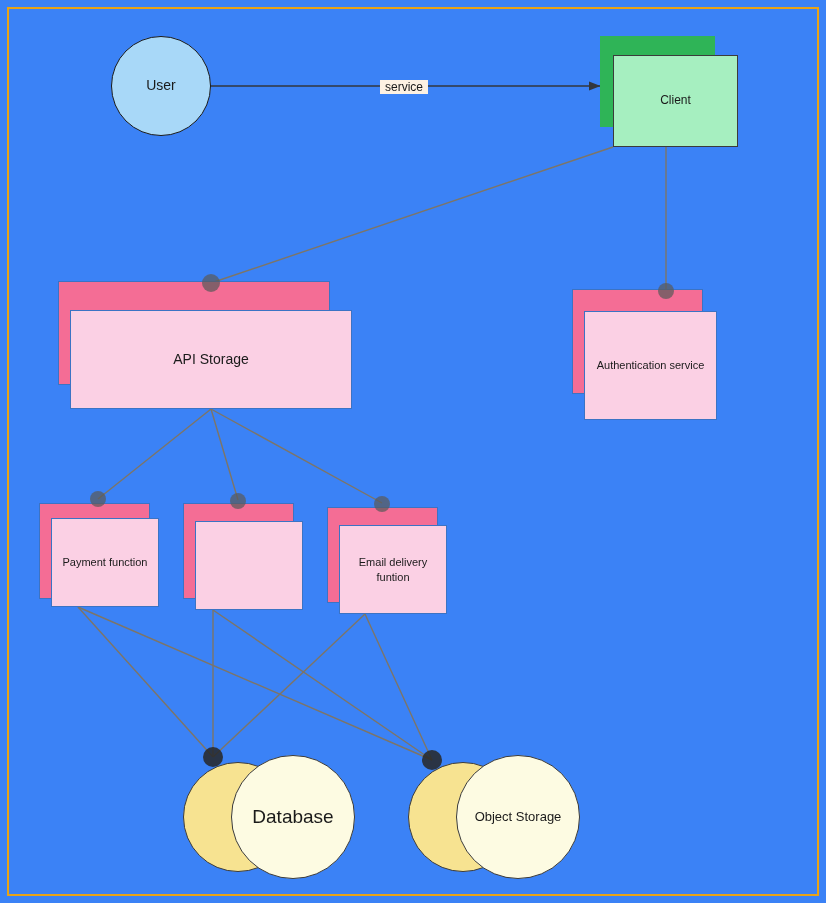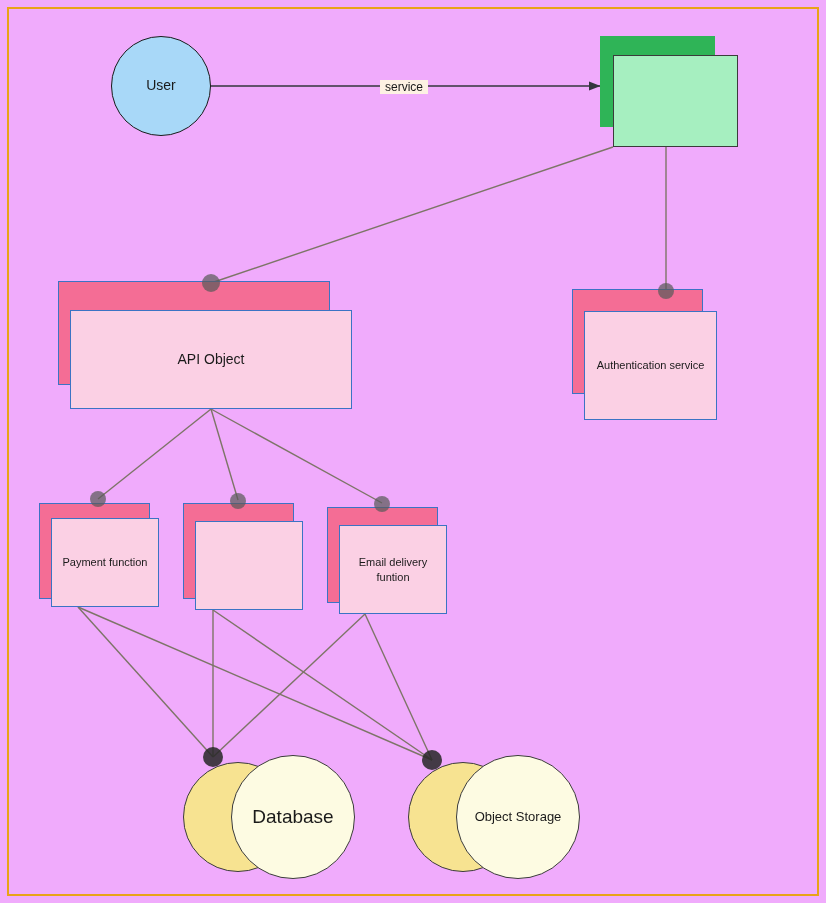--- a/index.html
+++ b/index.html
@@ -8,21 +8,21 @@
     padding: 0;
     background: #ffffff;
   }
   body {
     font-family: "Liberation Sans", sans-serif;
   }
   #canvas {
     position: relative;
     width: 826px;
     height: 903px;
-    background: #f0abfc;
+    background: #3b82f6;
     overflow: hidden;
   }
   #frame-border {
     position: absolute;
     left: 7px;
     top: 7px;
     width: 812px;
     height: 889px;
     border: 2px solid #e8a317;
     box-sizing: border-box;
@@ -132,24 +132,25 @@
         <line x1="365" y1="614" x2="213" y2="757" stroke="#7d7567" stroke-width="1.4"></line>
         <line x1="365" y1="614" x2="432" y2="760" stroke="#7d7567" stroke-width="1.4"></line>
       </g>
   </svg>
 
   <div class="node circle-user" id="node-user" style="left: 111px; top: 36px; width: 100px; height: 100px;"></div>
   <div class="box-label" id="label-user" style="left: 111px; top: 66px; width: 100px; height: 40px; font-size: 14px;">User</div>
 
   <div class="shadow-box client-back" id="client-back" style="left: 600px; top: 36px; width: 115px; height: 91px;"></div>
   <div class="shadow-box client-front" id="client-front" style="left: 613px; top: 55px; width: 125px; height: 92px;"></div>
+  <div class="box-label" id="label-client" style="left: 616px; top: 58px; width: 119px; height: 86px; font-size: 12px;">Client</div>
 
   <div class="shadow-box pink-back" id="api-back" style="left: 58px; top: 281px; width: 272px; height: 104px;"></div>
   <div class="shadow-box pink-front" id="api-front" style="left: 70px; top: 310px; width: 282px; height: 99px;"></div>
-  <div class="box-label" id="label-api" style="left: 73px; top: 313px; width: 276px; height: 93px; font-size: 14px;">API Object</div>
+  <div class="box-label" id="label-api" style="left: 73px; top: 313px; width: 276px; height: 93px; font-size: 14px;">API Storage</div>
 
   <div class="shadow-box pink-back" id="auth-back" style="left: 572px; top: 289px; width: 131px; height: 105px;"></div>
   <div class="shadow-box pink-front" id="auth-front" style="left: 584px; top: 311px; width: 133px; height: 109px;"></div>
   <div class="box-label" id="label-auth" style="left: 587px; top: 314px; width: 127px; height: 103px; font-size: 11px;">Authentication service</div>
 
   <div class="shadow-box pink-back" id="pay-back" style="left: 39px; top: 503px; width: 111px; height: 96px;"></div>
   <div class="shadow-box pink-front" id="pay-front" style="left: 51px; top: 518px; width: 108px; height: 89px;"></div>
   <div class="box-label" id="label-pay" style="left: 54px; top: 521px; width: 102px; height: 83px; font-size: 11px;">Payment function</div>
 
   <div class="shadow-box pink-back" id="um-back" style="left: 183px; top: 503px; width: 111px; height: 96px;"></div>

